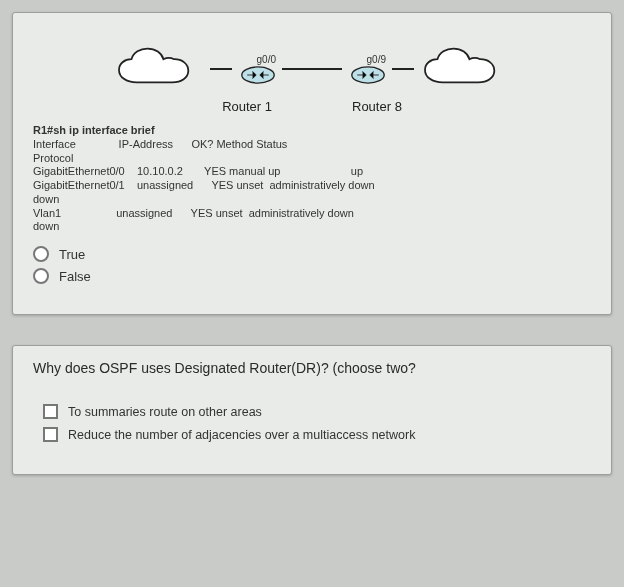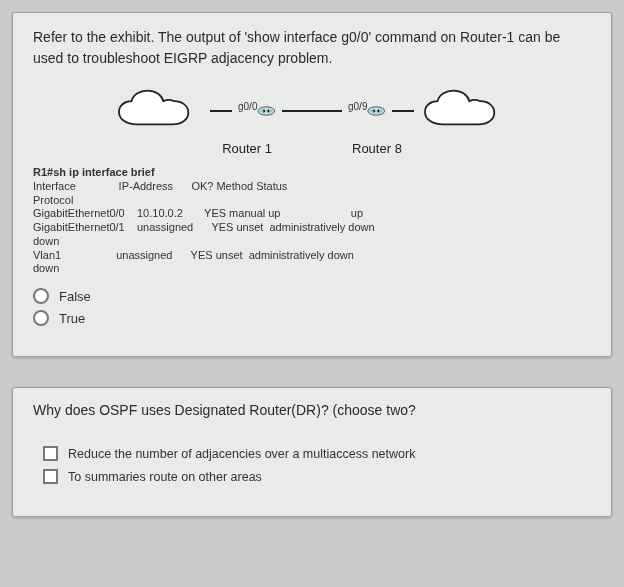--- a/index.html
+++ b/index.html
@@ -33,21 +33,21 @@
     margin: 18px 0 6px 0;
   }
   .cloud-svg { width: 90px; height: 48px; }
   .router-svg { width: 36px; height: 20px; }
   .link { height: 2px; background: #222; flex: 0 0 22px; }
   .iflabel {
     font-size: 10px;
     color: #333;
     text-align: center;
   }
-  .linkblock { display: flex; flex-direction: row; align-items: flex-start; width: 38px; }
+  .linkblock { display: flex; flex-direction: column; align-items: flex-end; width: 38px; }
   .router-labels {
     display: flex;
     justify-content: center;
     gap: 80px;
     font-size: 13px;
     color: #222;
     margin-bottom: 10px;
   }
   .cli {
     font-family: Liberation Sans, sans-serif;
@@ -82,21 +82,20 @@
     font-size: 14px;
     color: #2a2a2a;
     margin-bottom: 28px;
   }
   .check-options .option-row { margin: 8px 0 8px 10px; font-size: 12.5px; }
 </style>
 </head>
 <body>
 
 <div class="card">
-  <p class="question-text">Refer to the exhibit. The output of 'show interface g0/0' command on Router-1 can be used to troubleshoot EIGRP adjacency problem.</p>
 
   <div class="diagram">
 
     <svg class="cloud-svg" viewBox="0 0 100 54">
       <path d="M25 42c-12 0-20-6-20-14 0-7 6-12 14-12 2-8 10-12 18-12 9 0 16 5 18 12 4-2 8-2 12 0 9 0 16 5 16 13 0 8-8 13-18 13H25z" fill="#fff" stroke="#222" stroke-width="2"></path>
     </svg>
     <div class="link"></div>
 
     <div class="linkblock">
       <span class="iflabel">g0/0</span>
@@ -131,34 +130,34 @@
 <span>Protocol</span>
 <span>GigabitEthernet0/0</span>    <span>10.10.0.2</span>       <span>YES manual up</span>                       <span>up</span>
 <span>GigabitEthernet0/1</span>    <span>unassigned</span>      <span>YES unset  administratively down</span>
 <span>down</span>
 <span>Vlan1</span>                  <span>unassigned</span>      <span>YES unset  administratively down</span>
 <span>down</span></div>
 
   <div class="options">
     <div class="option-row">
       <span class="radio"></span>
-      <span>False</span>
+      <span>True</span>
     </div>
     <div class="option-row">
       <span class="radio"></span>
-      <span>True</span>
+      <span>False</span>
     </div>
   </div>
 </div>
 
 <div class="card">
   <p class="q2-title">Why does OSPF uses Designated Router(DR)? (choose two?</p>
   <div class="check-options">
     <div class="option-row">
       <span class="checkbox"></span>
-      <span>Reduce the number of adjacencies over a multiaccess network</span>
+      <span>To summaries route on other areas</span>
     </div>
     <div class="option-row">
       <span class="checkbox"></span>
-      <span>To summaries route on other areas</span>
+      <span>Reduce the number of adjacencies over a multiaccess network</span>
     </div>
   </div>
 </div>
 
 </body></html>

